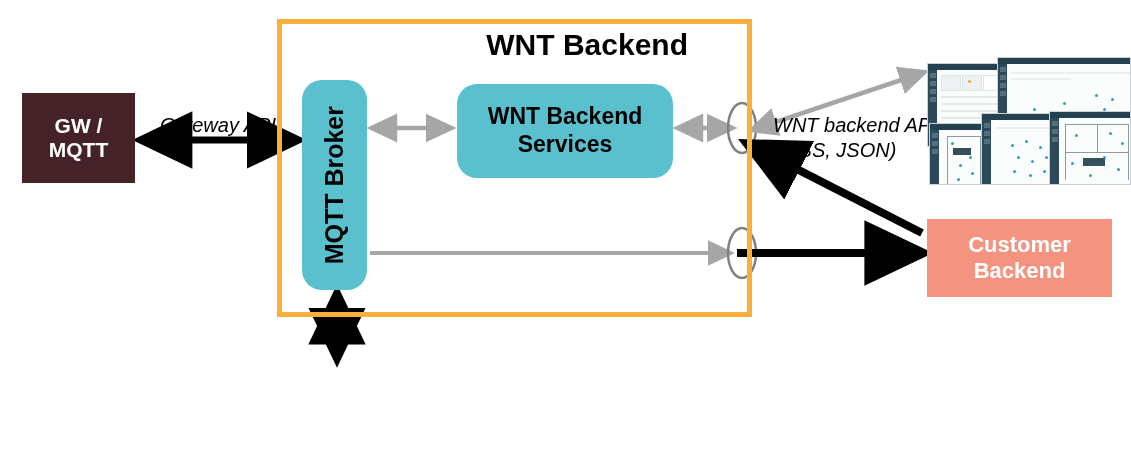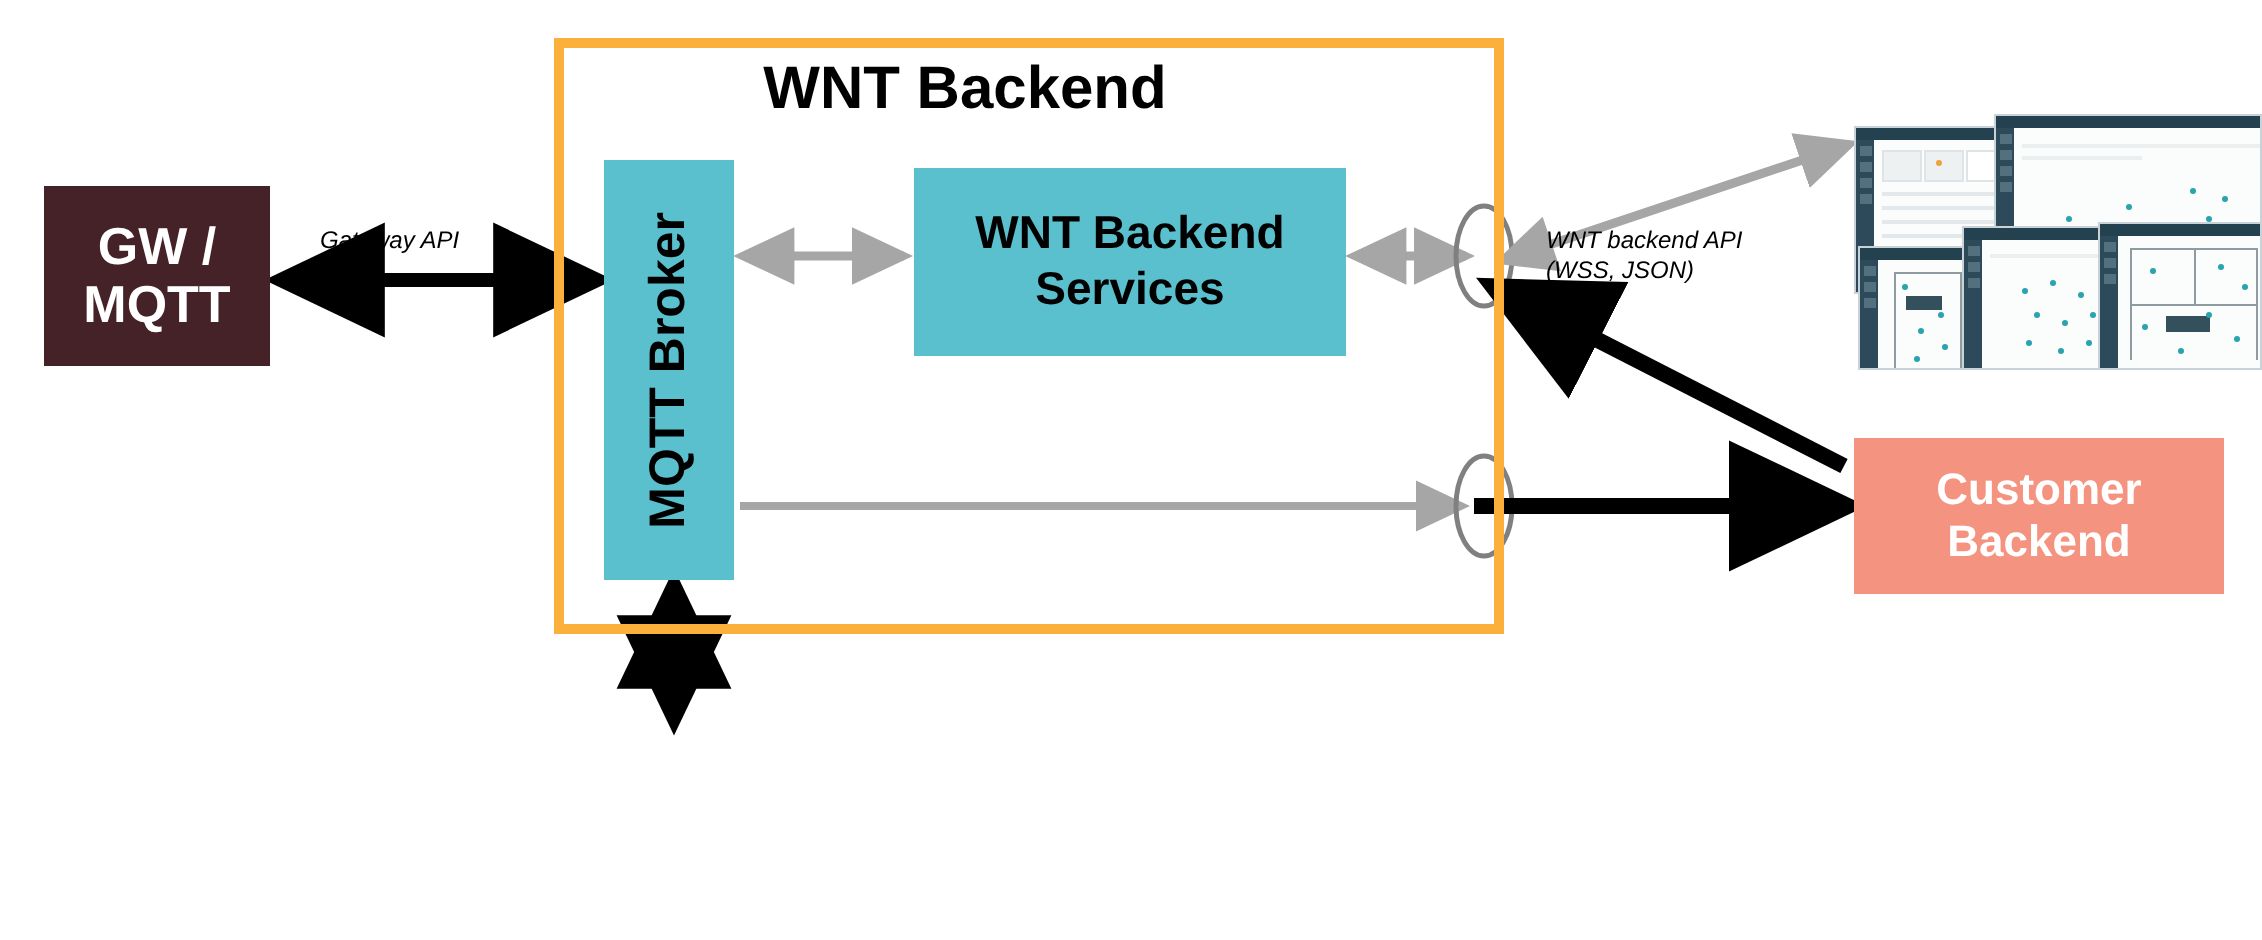--- a/index.html
+++ b/index.html
@@ -4,38 +4,38 @@
 <style>
   html,body{margin:0;padding:0;background:#ffffff;}
   body{width:1131px;height:470px;position:relative;overflow:hidden;
        font-family:"Liberation Sans","DejaVu Sans",sans-serif;}
   .stage{position:absolute;left:0;top:0;width:1131px;height:470px;}
   .svg-layer{position:absolute;left:0;top:0;width:1131px;height:470px;}
 
   .box{position:absolute;display:flex;align-items:center;justify-content:center;
        text-align:center;box-sizing:border-box;}
   .box-dark{background:#442228;color:#ffffff;font-weight:bold;}
-  .box-teal{background:#5BC0CE;color:#000000;font-weight:bold;}
+  .box-teal{background:#5BC0CE;color:#000000;font-weight:bold;border-radius:20px;}
   .box-salmon{background:#F49480;color:#ffffff;font-weight:bold;}
 
-  #gw-mqtt{left:22px;top:93px;width:113px;height:90px;font-size:26px;line-height:1.12;}
+  #gw-mqtt{left:22px;top:93px;width:113px;height:90px;font-size:21px;line-height:1.12;}
   #wpe{left:281px;top:362px;width:113px;height:90px;font-size:26px;}
 
   #mqtt-broker{left:302px;top:80px;width:65px;height:210px;font-size:25px;}
   #mqtt-broker span{writing-mode:vertical-rl;transform:rotate(180deg);white-space:nowrap;}
 
   #backend-services{left:457px;top:84px;width:216px;height:94px;font-size:23px;line-height:1.2;}
   #customer-backend{left:927px;top:219px;width:185px;height:78px;font-size:22px;line-height:1.2;}
 
   #wnt-backend-frame{position:absolute;left:277px;top:19px;width:475px;height:298px;
        border:5px solid #FBB03B;box-sizing:border-box;background:transparent;}
   #wnt-backend-title{position:absolute;left:277px;top:28px;width:411px;
-       text-align:center;font-size:30px;font-weight:bold;color:#000;}
-
-  .edge-label{position:absolute;font-style:italic;font-size:12px;color:#000;
+       text-align:right;font-size:30px;font-weight:bold;color:#000;}
+
+  .edge-label{position:absolute;font-style:italic;font-size:20px;color:#000;
        line-height:1.25;white-space:pre-line;}
   #lbl-gateway-api{left:160px;top:113px;}
   #lbl-wnt-backend-api{left:773px;top:113px;}
   #lbl-mqtt-json-api{left:760px;top:256px;}
   #lbl-wpe-mqtt-api{left:352px;top:322px;}
 
   #wnt-client-title{position:absolute;left:918px;top:12px;width:210px;text-align:center;
        font-size:23px;color:#000;}
 
   #client-collage{position:absolute;left:927px;top:45px;width:204px;height:140px;

